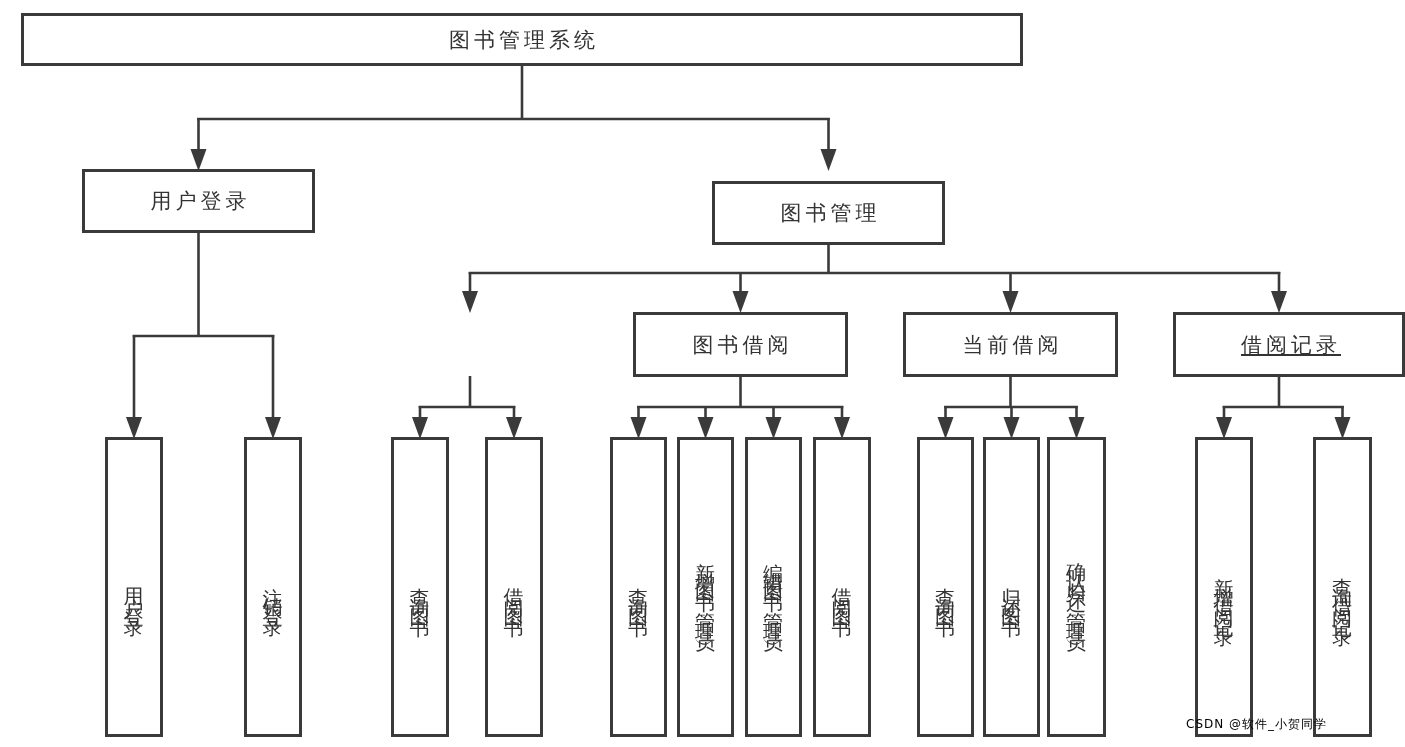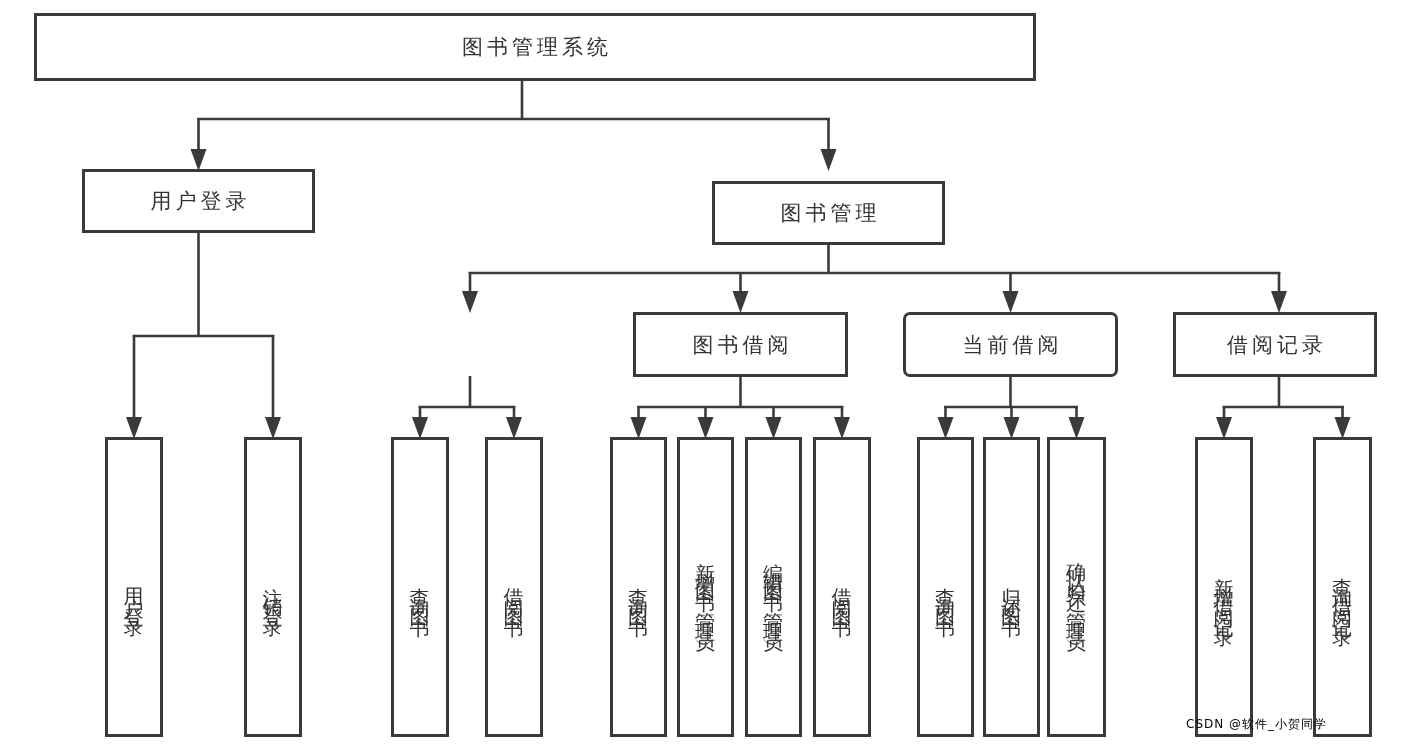--- a/index.html
+++ b/index.html
@@ -115,28 +115,28 @@
     <polygon points="1068.5,417 1084.5,417 1076.5,439" stroke="none"></polygon>
 
     <line x1="1279" y1="376" x2="1279" y2="408"></line>
     <line x1="1222.7" y1="407" x2="1343.8" y2="407"></line>
     <line x1="1224" y1="406" x2="1224" y2="420"></line>
     <polygon points="1216,417 1232,417 1224,439" stroke="none"></polygon>
     <line x1="1342.5" y1="406" x2="1342.5" y2="420"></line>
     <polygon points="1334.5,417 1350.5,417 1342.5,439" stroke="none"></polygon>
   </svg>
 
-  <div class="box hbox" style="left:34px; top:13px; width:1002px; height:68px;">图书管理系统</div>
+  <div class="box hbox" style="left:21px; top:13px; width:1002px; height:53px;">图书管理系统</div>
 
   <div class="box hbox" style="left:82px; top:169px; width:233px; height:64px;">用户登录</div>
   <div class="box hbox" style="left:712px; top:169px; width:233px; height:64px;margin-top:12px;">图书管理</div>
 
   <div class="box hbox" style="left:633px; top:312px; width:215px; height:65px;">图书借阅</div>
-  <div class="box hbox" style="left:903px; top:312px; width:215px; height:65px;border-radius:7px;">当前借阅</div>
-  <div class="box hbox" style="left:1173px; top:312px; width:204px; height:65px;">借阅记录</div>
+  <div class="box hbox" style="left:903px; top:312px; width:215px; height:65px;">当前借阅</div>
+  <div class="box hbox" style="left:1173px; top:312px; width:232px; height:65px;text-decoration:underline;">借阅记录</div>
 
   <div class="box leaf" style="left:105px; top:437px; width:58px; height:300px;">用户登录</div>
   <div class="box leaf" style="left:244px; top:437px; width:58px; height:300px;">注销登录</div>
 
   <div class="box leaf" style="left:391px; top:437px; width:58px; height:300px;">查询图书</div>
   <div class="box leaf" style="left:485px; top:437px; width:58px; height:300px;">借阅图书</div>
 
   <div class="box leaf" style="left:610px; top:437px; width:57px; height:300px;">查询图书</div>
   <div class="box leaf" style="left:677px; top:437px; width:57px; height:300px;">新增图书（管理员）</div>
   <div class="box leaf" style="left:745px; top:437px; width:57px; height:300px;">编辑图书（管理员）</div>

